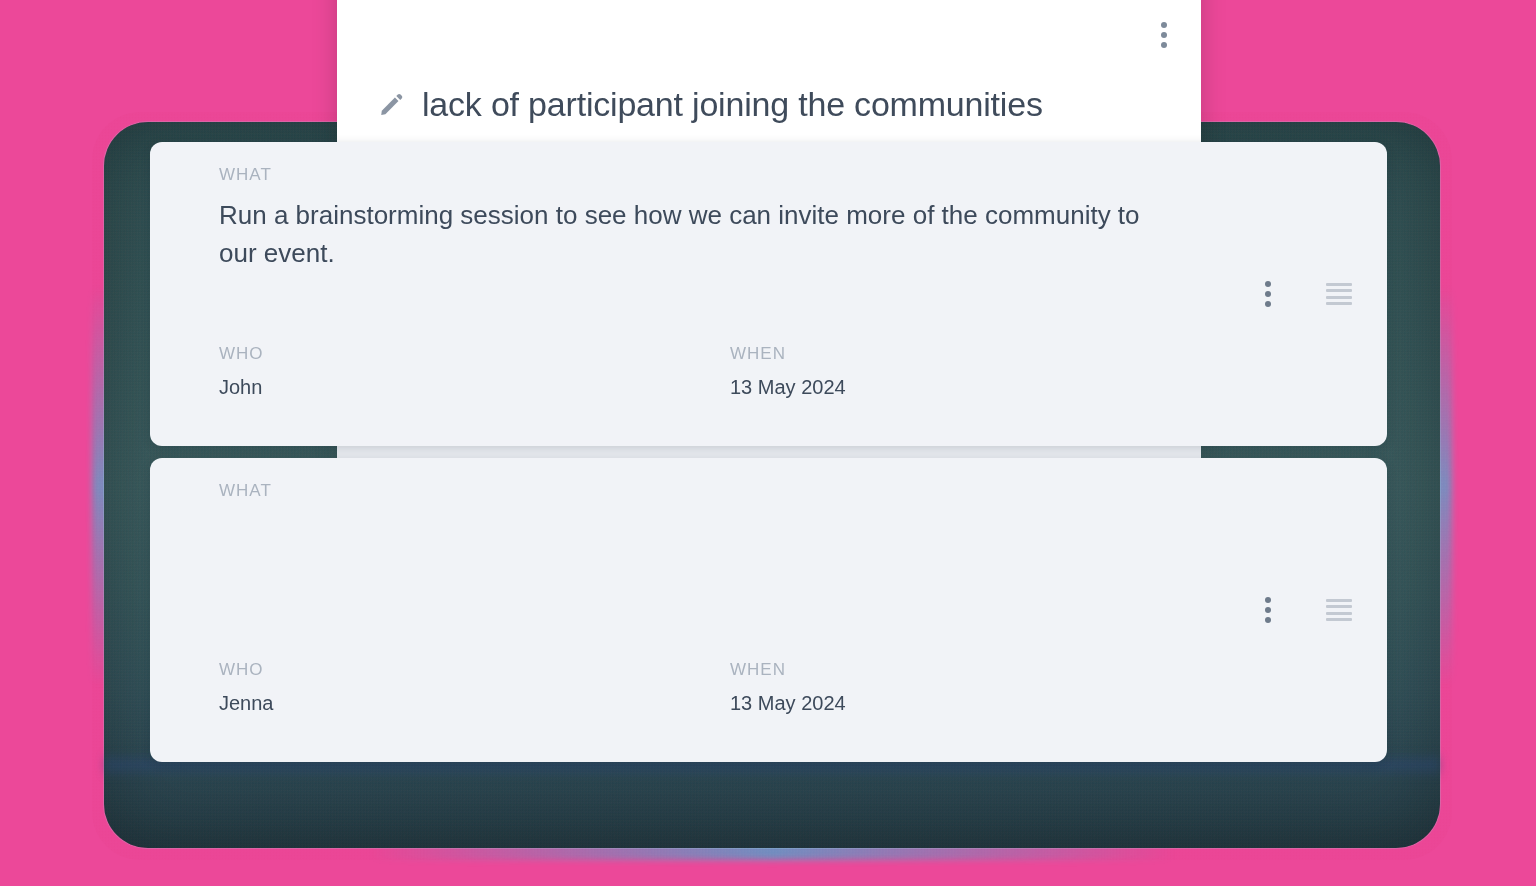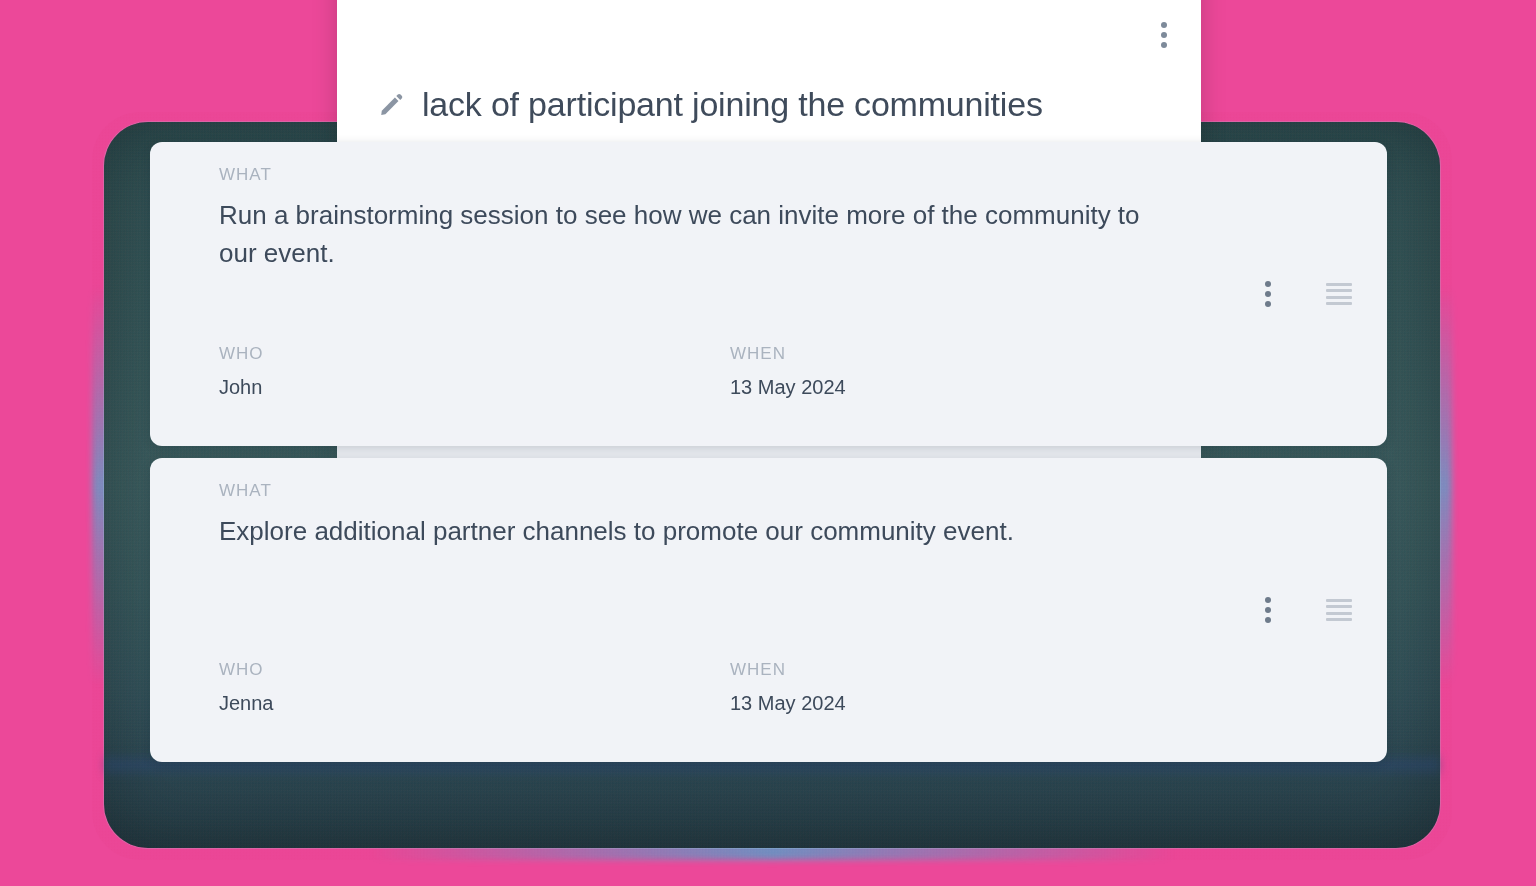--- a/index.html
+++ b/index.html
@@ -299,21 +299,20 @@
         <i></i>
         <i></i>
         <i></i>
       </div>
     </div>
   </div>
 
   <div class="action-card" id="action-card-2">
     <div class="what-block">
       <span class="field-label">WHAT</span>
-      <span class="field-value">Explore additional partner channels to promote our community event.</span>
     </div>
     <div class="meta-row">
       <div class="meta-who">
         <span class="field-label">WHO</span>
         <span class="field-value">Jenna</span>
       </div>
       <div class="meta-when">
         <span class="field-label">WHEN</span>
         <span class="field-value">13 May 2024</span>
       </div>

